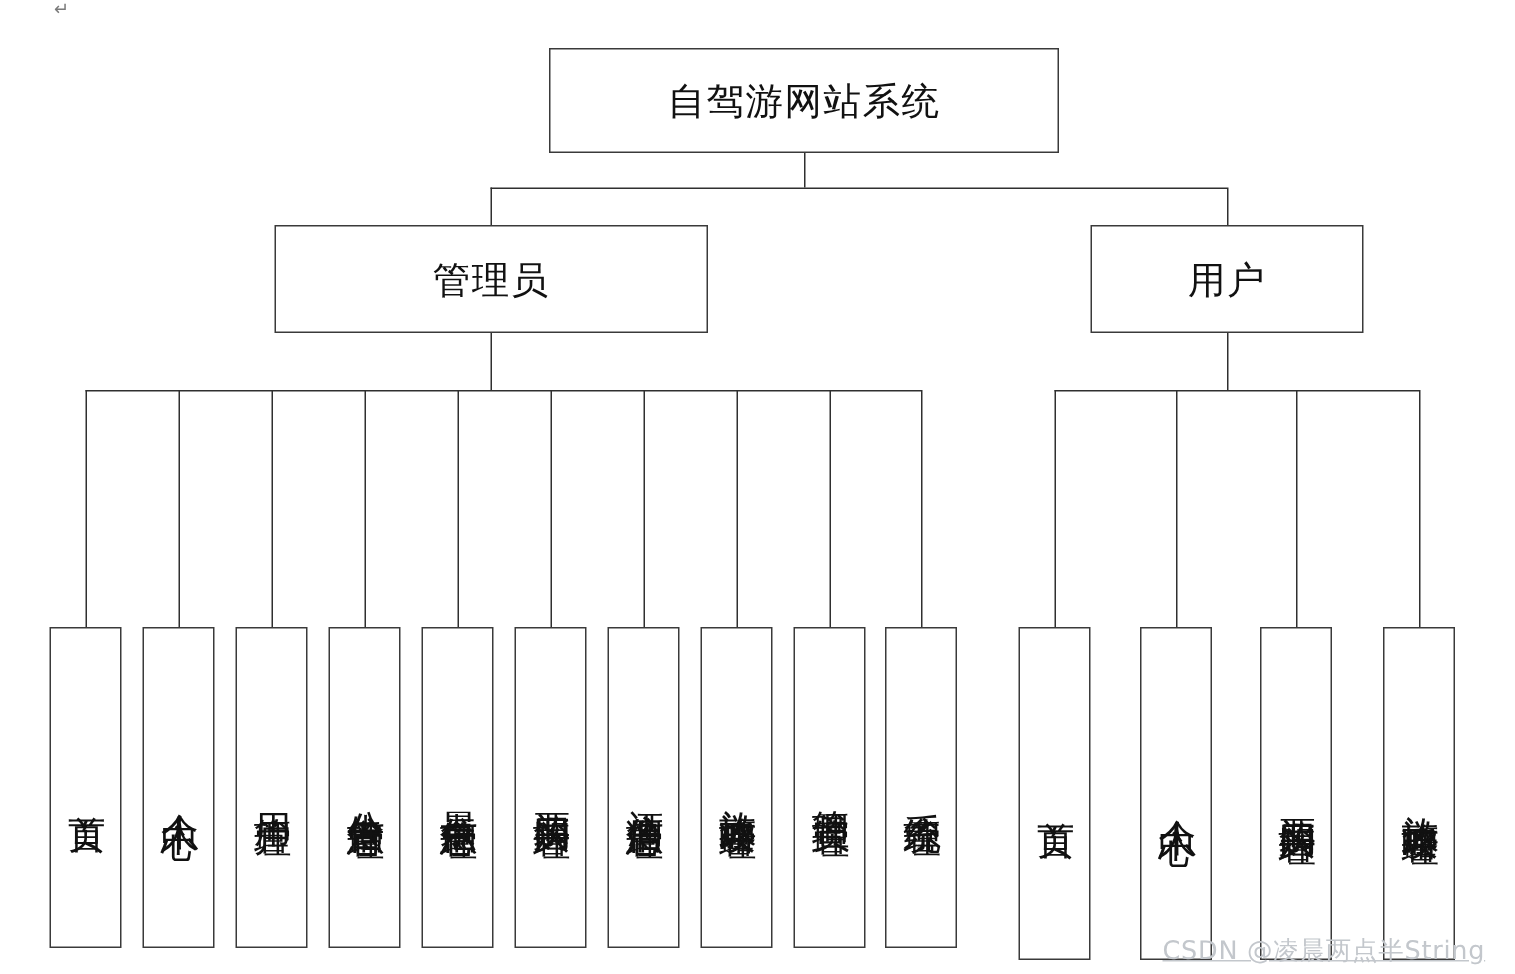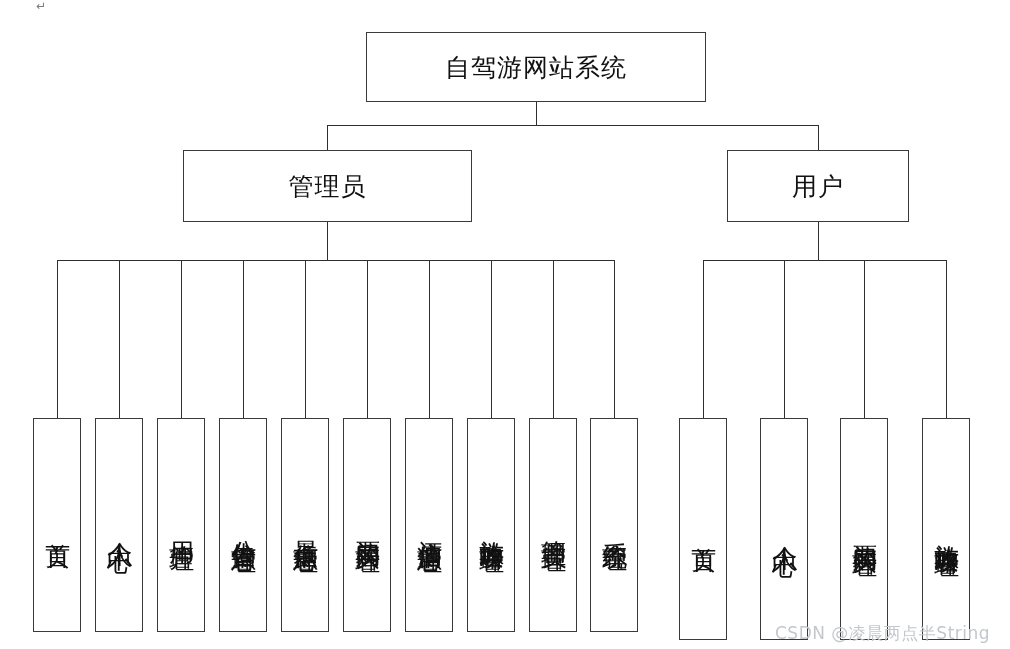--- a/index.html
+++ b/index.html
@@ -68,20 +68,21 @@
     border-top: 1.3px solid #2f2f2f;
   }
   
   .watermark {
     position: absolute;
     font-size: 17px;
     color: #c3c7cc;
     white-space: nowrap;
     user-select: none;
     letter-spacing: 0.5px;
+    text-decoration: underline;
   }
 </style>
 </head>
 <body>
 
 <div id="canvas">
 
   <span class="pilcrow">↵</span>
 
   <div class="node horiz" style="left:366px; top:32px; width:340px; height:70px;">

